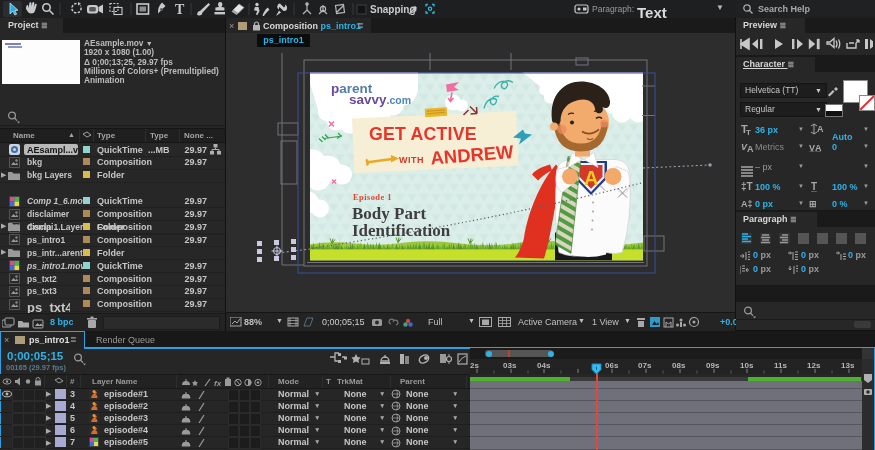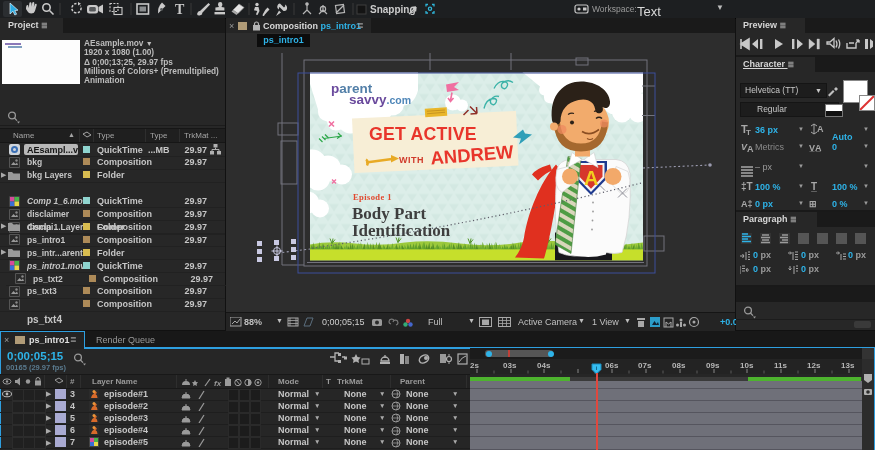--- a/index.html
+++ b/index.html
@@ -107,24 +107,31 @@
         <path d="M426 6.5 v-2 h2 M432 4.5 h2 v2 M434 11 v2 h-2 M428 13 h-2 v-2"></path>
           <circle cx="430" cy="8.7" r="1.6"></circle>
       </g>
     </svg>
 
     <svg class="a" style="left:574px;top:0" width="20" height="18">
         <rect x="1" y="5" width="13" height="8" rx="2" fill="none" stroke="#c9c9c9" stroke-width="1.2"></rect>
         <circle cx="5" cy="9" r="1.6" fill="#c9c9c9"></circle>
         <rect x="9" y="7.5" width="3.5" height="3" fill="#c9c9c9"></rect>
       </svg>
-    <div class="a" style="left:592px;top:4px;font-size:8.5px;color:#9b9b9b;">Workspace:</div>
-    <div class="a" style="left:637px;top:4px;font-size:13px;font-weight:normal;color:#d9d9d9;">Text</div>
+    <div class="a" style="left:592px;top:4px;font-size:8.5px;color:#9b9b9b;">Paragraph:</div>
+    <div class="a" style="left:637px;top:4px;font-size:15px;font-weight:bold;color:#d9d9d9;">Text</div>
     <div class="a" style="left:716px;top:3px;font-size:8px;color:#bbb;">▼</div>
 
+    <div class="a" style="left:736px;top:0;width:139px;height:17px;background:#1f2123;">
+      <svg class="a" style="left:6px;top:3px" width="12" height="12">
+          <circle cx="5" cy="5" r="3.2" fill="none" stroke="#aaa" stroke-width="1.3"></circle>
+          <path d="M7.3 7.3 L10.5 10.5" stroke="#aaa" stroke-width="1.3"></path>
+        </svg>
+      <div class="a" style="left:22px;top:4px;font-size:9px;font-weight:bold;color:#a8a8a8;">Search Help</div>
+    </div>
   </div>
 
   <div id="proj" class="a" style="left:0;top:18px;width:225px;height:312px;background:#272727;">
     <div class="tabbar a" style="left:0;top:0;width:225px;"></div>
     <div class="tab" style="left:0;width:55px;padding-left:8px;">Project <span class="ham">≣</span></div>
 
     <div class="a" style="left:2px;top:22px;width:78px;height:44px;background:#fdfdfd;">
       <div class="a" style="left:3px;top:3px;width:16px;height:2px;background:#8a78b8;"></div>
       <div class="a" style="left:6px;top:6px;width:14px;height:2px;background:#7f9fc0;"></div>
     </div>
@@ -136,29 +143,29 @@
       Animation
     </div>
 
     <svg class="a" style="left:6px;top:92px" width="16" height="14">
         <circle cx="6" cy="5.5" r="3.4" fill="none" stroke="#9a9a9a" stroke-width="1.3"></circle>
         <path d="M8.4 8 L11 10.6" stroke="#9a9a9a" stroke-width="1.3"></path>
         <path d="M11 11.5 l3 0 l-1.5 2 z" fill="#9a9a9a"></path>
       </svg>
     <div class="a" style="left:0;top:107px;width:225px;height:1px;background:#1c1c1c;"></div>
 
-    <div class="a" style="left:0;top:110px;width:225px;height:13px;background:#1f1f1f;border-top:1px solid #161616;border-bottom:1px solid #161616;color:#a5a5a5;font-size:8px;font-weight:normal;">
+    <div class="a" style="left:0;top:110px;width:225px;height:13px;background:#1f1f1f;border-top:1px solid #161616;border-bottom:1px solid #161616;color:#a5a5a5;font-size:8px;font-weight:bold;">
       <span class="a" style="left:13px;top:2px;">Name</span>
       <span class="a" style="left:68px;top:2px;font-size:7px;">▲</span>
       <svg class="a" style="left:82px;top:2px" width="10" height="9">
           <path d="M1 3 l4-2 l4 3 l-4 2 l-4-3 z" fill="none" stroke="#a5a5a5" stroke-width="1"></path>
         </svg>
       <span class="a" style="left:97px;top:2px;">Type</span>
       <span class="a" style="left:150px;top:2px;">Type</span>
-      <span class="a" style="left:184px;top:2px;">TrkMat ...</span>
+      <span class="a" style="left:184px;top:2px;">None ...</span>
       <span class="a" style="left:79px;top:0;width:1px;height:13px;background:#2e2e2e;"></span>
       <span class="a" style="left:93px;top:0;width:1px;height:13px;background:#2e2e2e;"></span>
       <span class="a" style="left:145px;top:0;width:1px;height:13px;background:#2e2e2e;"></span>
       <span class="a" style="left:179px;top:0;width:1px;height:13px;background:#2e2e2e;"></span>
     </div>
 
     <div id="rows" class="a" style="left:0;top:125px;width:225px;">
       <div class="a" style="left:0;top:0.0px;width:225px;height:12.9px;border-bottom:1px solid #212121;">
           <svg class="a" style="left:9px;top:1px" width="11" height="11">
             <rect width="11" height="11" rx="2" fill="#cfd4da"></rect>
@@ -272,21 +279,21 @@
             <rect x="1" y="1" width="4.5" height="4.5" fill="#d84a9a"></rect>
             <rect x="5.5" y="1" width="4.5" height="4.5" fill="#4ab54a"></rect>
             <rect x="1" y="5.5" width="4.5" height="4.5" fill="#3a6fd8"></rect>
             <rect x="5.5" y="5.5" width="4.5" height="4.5" fill="#e8d84a"></rect>
           </svg>
           <span class="a b" style="left:27px;top:1.5px;font-size:8.5px;color:#c6c6c6;font-style:italic;width:55.5px;overflow:hidden;white-space:nowrap;">ps_intro1.mov</span>
           <span class="a" style="left:83px;top:2.5px;width:7px;height:7px;background:#8fd4cf;"></span>
           <span class="a b" style="left:97px;top:1.5px;font-size:9px;color:#c6c6c6;">QuickTime</span>
           <span class="a b" style="left:181px;top:1.5px;width:26px;text-align:right;font-size:9px;color:#c6c6c6;">29.97</span>
         </div>
-      <div class="a" style="left:6px;top:129.0px;width:225px;height:12.9px;border-bottom:1px solid #212121;text-decoration:underline;">
+      <div class="a" style="left:0;top:129.0px;width:225px;height:12.9px;border-bottom:1px solid #212121;text-decoration:underline;">
           <svg class="a" style="left:9px;top:1px" width="11" height="11">
             <rect width="11" height="11" rx="1" fill="#555"></rect>
             <rect x="1" y="1" width="9" height="9" fill="#2b2b2b"></rect>
             <path d="M2 8 l2.5-3 l2 2 l1.5-1.5 l1 2.5 z" fill="#999"></path>
             <circle cx="7.5" cy="3.5" r="1.2" fill="#888"></circle>
           </svg>
           <span class="a b" style="left:27px;top:1.5px;font-size:8.5px;color:#c6c6c6;width:55.5px;overflow:hidden;white-space:nowrap;">ps_txt2</span>
           <span class="a" style="left:83px;top:2.5px;width:7px;height:7px;background:#ad8a58;"></span>
           <span class="a b" style="left:97px;top:1.5px;font-size:9px;color:#c6c6c6;">Composition</span>
           <span class="a b" style="left:181px;top:1.5px;width:26px;text-align:right;font-size:9px;color:#c6c6c6;">29.97</span>
@@ -303,27 +310,43 @@
           <span class="a b" style="left:97px;top:1.5px;font-size:9px;color:#c6c6c6;">Composition</span>
           <span class="a b" style="left:181px;top:1.5px;width:26px;text-align:right;font-size:9px;color:#c6c6c6;">29.97</span>
         </div>
       <div class="a" style="left:0;top:154.8px;width:225px;height:12.9px;border-bottom:1px solid #212121;">
           <svg class="a" style="left:9px;top:1px" width="11" height="11">
             <rect width="11" height="11" rx="1" fill="#555"></rect>
             <rect x="1" y="1" width="9" height="9" fill="#2b2b2b"></rect>
             <path d="M2 8 l2.5-3 l2 2 l1.5-1.5 l1 2.5 z" fill="#999"></path>
             <circle cx="7.5" cy="3.5" r="1.2" fill="#888"></circle>
           </svg>
-          <span class="a b" style="left:27px;top:16px;font-size:10px;color:#c6c6c6;width:43px;overflow:hidden;white-space:nowrap;">ps_txt4</span>
+          <span class="a b" style="left:27px;top:2px;font-size:13px;color:#c6c6c6;width:43px;overflow:hidden;white-space:nowrap;">ps_txt4</span>
           <span class="a" style="left:83px;top:2.5px;width:7px;height:7px;background:#ad8a58;"></span>
           <span class="a b" style="left:97px;top:1.5px;font-size:9px;color:#c6c6c6;">Composition</span>
           <span class="a b" style="left:181px;top:1.5px;width:26px;text-align:right;font-size:9px;color:#c6c6c6;">29.97</span>
         </div>
     </div>
 
+    <div class="a" style="left:0;top:295px;width:225px;height:17px;background:#232323;border-top:1px solid #1a1a1a;">
+      <svg class="a" style="left:2px;top:3px" width="90" height="12" fill="#a8a8a8">
+        <rect x="0" y="3" width="9" height="7" rx="1" fill="none" stroke="#a8a8a8"></rect>
+          <rect x="3" y="1" width="9" height="7" rx="1" fill="#232323" stroke="#a8a8a8"></rect>
+        <path d="M16 4 h4 l1.5 1.5 h5.5 v5 h-11 z"></path>
+        <rect x="31" y="3" width="10" height="8" rx="1" fill="none" stroke="#a8a8a8"></rect>
+          <path d="M33 9 l2.5-3 l2 2 l1.5-1.5 l2 2.5 z" fill="#a8a8a8"></path>
+      </svg>
+      <div class="a cy b" style="left:50px;top:3px;font-size:9px;">8 bpc</div>
+      <svg class="a" style="left:86px;top:2px" width="12" height="13" fill="#a8a8a8">
+          <rect x="2" y="4" width="8" height="8" rx="1"></rect>
+          <rect x="1" y="2" width="10" height="1.6"></rect>
+          <rect x="4.5" y="0.5" width="3" height="1.6"></rect>
+        </svg>
+      <div class="a" style="left:103px;top:2px;width:115px;height:12px;background:#2b2b2b;border:1px solid #1d1d1d;"></div>
+    </div>
   </div>
 
   <div id="comp" class="a" style="left:226px;top:18px;width:509px;height:312px;background:#2d2d2d;">
     <div class="tabbar a" style="left:0;top:0;width:509px;"></div>
     <div class="tab" style="left:0;width:145px;background:#252525;"></div>
     <div class="a" style="left:3px;top:3px;color:#9a9a9a;font-size:9px;">×</div>
     <div class="a" style="left:12px;top:4px;width:9px;height:8px;background:#b09b77;"></div>
     <svg class="a" style="left:26px;top:3px" width="9" height="10">
         <rect x="1" y="4" width="7" height="5.5" fill="#b5b5b5"></rect>
         <path d="M2.5 4 v-1 a2 2 0 0 1 4 0 v1" fill="none" stroke="#b5b5b5" stroke-width="1.2"></path>
@@ -739,21 +762,21 @@
     <div class="a" style="left:4px;top:65px;width:81px;height:13px;background:#1d1d1d;border:1px solid #151515;color:#c8c8c8;font-size:8.5px;line-height:13px;padding-left:4px;">Helvetica (TT)<span class="a" style="right:4px;font-size:7px;">▼</span></div>
     <svg class="a" style="left:90px;top:65px" width="14" height="14">
         <path d="M2 12 l5-5 l1.5 1.5 l-5 5 z M8 6 l2-2 l2 2 l-2 2 z" fill="#c0c0c0"></path>
       </svg>
     <rect class="a" style="left:107px;top:62px;width:23px;height:21px;background:#fff;border:1px solid #888;"></rect>
     <div class="a" style="left:123px;top:77px;width:14px;height:14px;background:#fff;border:1px solid #888;">
       <svg width="14" height="14" style="position:absolute;left:0;top:0">
           <line x1="0" y1="14" x2="14" y2="0" stroke="#d33" stroke-width="2"></line>
         </svg>
     </div>
-    <div class="a" style="left:4px;top:84px;width:81px;height:13px;background:#1d1d1d;border:1px solid #151515;color:#c8c8c8;font-size:8.5px;line-height:13px;padding-left:16px;">Regular<span class="a" style="right:4px;font-size:7px;">▼</span></div>
+    <div class="a" style="left:4px;top:84px;width:81px;height:13px;background:#1d1d1d;border:1px solid #151515;color:#c8c8c8;font-size:8.5px;line-height:13px;padding-left:4px;">Regular<span class="a" style="right:4px;font-size:7px;">▼</span></div>
     <div class="a" style="left:89px;top:86px;width:16px;height:11px;background:#fff;border:1px solid #777;">
         <div class="a" style="left:0;top:6px;width:16px;height:5px;background:#111;"></div>
       </div>
 
     <div class="a" style="left:0;top:104px;width:139px;height:90px;color:#9b9b9b;font-size:8px;">
       <svg class="a" style="left:5px;top:1px" width="130" height="90" fill="#a8a8a8" font-size="8">
         <text x="0" y="10" font-size="11" font-weight="bold">T</text>
           <text x="5" y="12" font-size="8" font-weight="bold">T</text>
         <path d="M70 3 l3-2 l3 2 m-3-2 v10 m-3-2 l3 2 l3-2" stroke="#a8a8a8" fill="none"></path>
           <text x="76" y="9" font-weight="bold" font-size="9">A</text>

